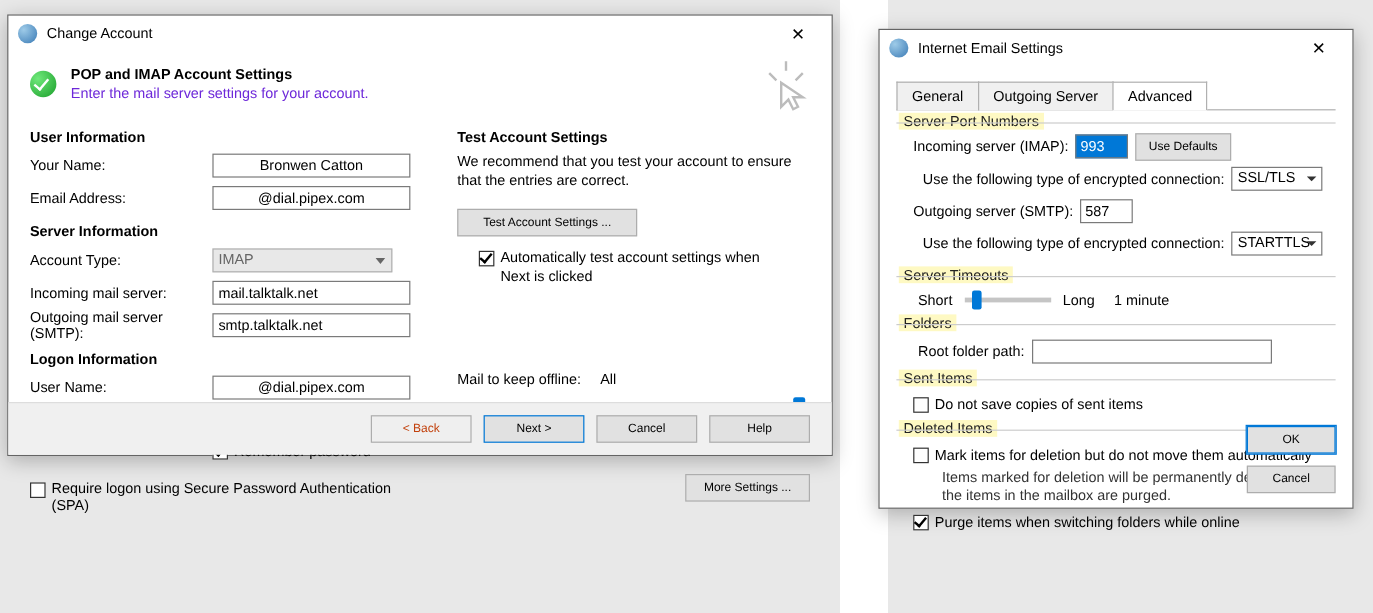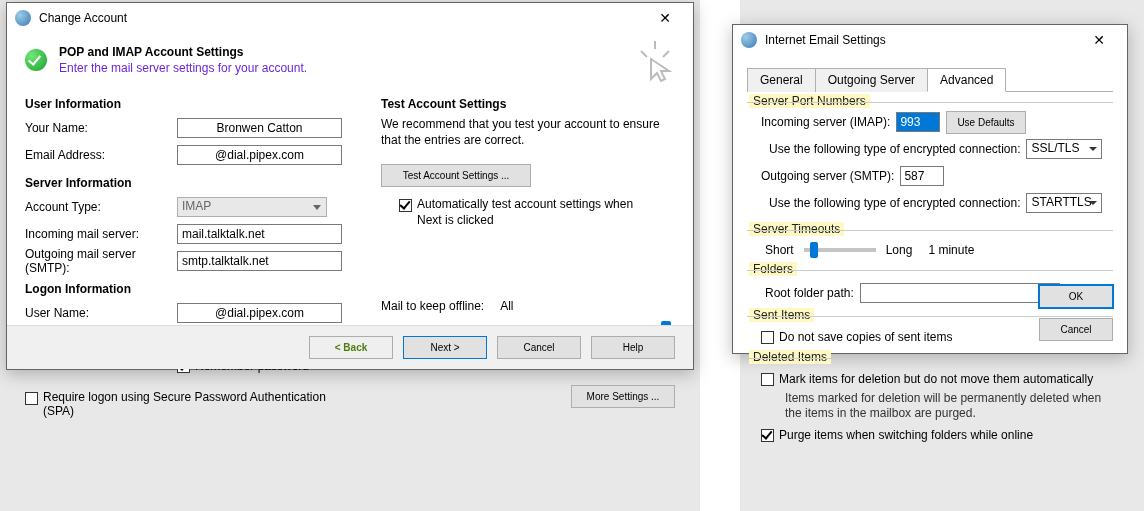--- a/index.html
+++ b/index.html
@@ -36,21 +36,21 @@
   .titlebar .title { flex: 1; color: #000; }
   .titlebar .close {
     width: 44px; height: 28px;
     display: flex; align-items: center; justify-content: center;
     font-size: 14px;
     cursor: default;
   }
   .content { padding: 6px 18px 8px 18px; }
 
   
-  #change-account { left: 6px; top: 2px; width: 688px; height: 368px; }
+  #change-account { left: 6px; top: 12px; width: 688px; height: 368px; }
   #change-account .header-row { display:flex; align-items:flex-start; margin:6px 0 18px 0; }
   .green-tick {
     width: 22px; height: 22px; border-radius:50%;
     background: radial-gradient(circle at 30% 30%, #6fe87a, #1a9e2a);
     position: relative; margin-top:4px; flex:0 0 22px;
   }
   .green-tick::after {
     content:""; position:absolute; left:6px; top:4px; width:5px; height:10px;
     border-right:2px solid #fff; border-bottom:2px solid #fff;
     transform: rotate(40deg);
@@ -92,21 +92,21 @@
     content:""; position:absolute; left:2px; top:-1px; width:4px; height:8px;
     border-right:2px solid #000; border-bottom:2px solid #000; transform:rotate(40deg);
   }
   .chk-indent { margin-left:152px; }
 
   .btn {
     height:23px; border:1px solid #adadad; background:#e1e1e1;
     font-family:inherit; font-size:10px; padding:0 14px; cursor:default;
   }
   .btn.default { border-color:#0078d7; }
-  .btn:disabled { color:#4d7c0f; background:#efefef;font-weight:bold; }
+  .btn:disabled { color:#c2410c; background:#efefef; }
 
   .slider-wrap { margin-top:14px; }
   .slider-label-row { display:flex; gap:8px; align-items:flex-start; margin-bottom:4px; }
   .slider-track {
     position:relative; height:26px; width: 290px;
   }
   .slider-track .rail {
     position:absolute; left:0; right:0; top:11px; height:3px; background:#c5c5c5;
   }
   .slider-track .thumb {
@@ -118,21 +118,21 @@
 
   .footer {
     position:absolute; left:0; right:0; bottom:0; height:44px;
     border-top:1px solid #ddd; background:#f0f0f0;
     display:flex; align-items:center; justify-content:flex-end; gap:10px;
     padding-right:18px;
   }
   .footer .btn { width:84px; padding:0; }
 
   
-  #inet-settings { left: 732px; top: 24px; width: 396px; height: 330px; }
+  #inet-settings { left: 732px; top: 24px; width: 396px; height: 400px; }
   #inet-settings .content { padding: 6px 14px 10px 14px; }
   .tabs { display:flex; border-bottom:1px solid #b0b0b0; margin-top:6px; }
   .tab {
     padding:4px 12px; border:1px solid #b0b0b0; border-bottom:none;
     background:#f0f0f0; margin-right:-1px; position:relative; top:1px;
     cursor:default;
   }
   .tab.active { background:#fff; border-bottom:1px solid #fff; }
   .group {
     margin-top:10px; position:relative;

